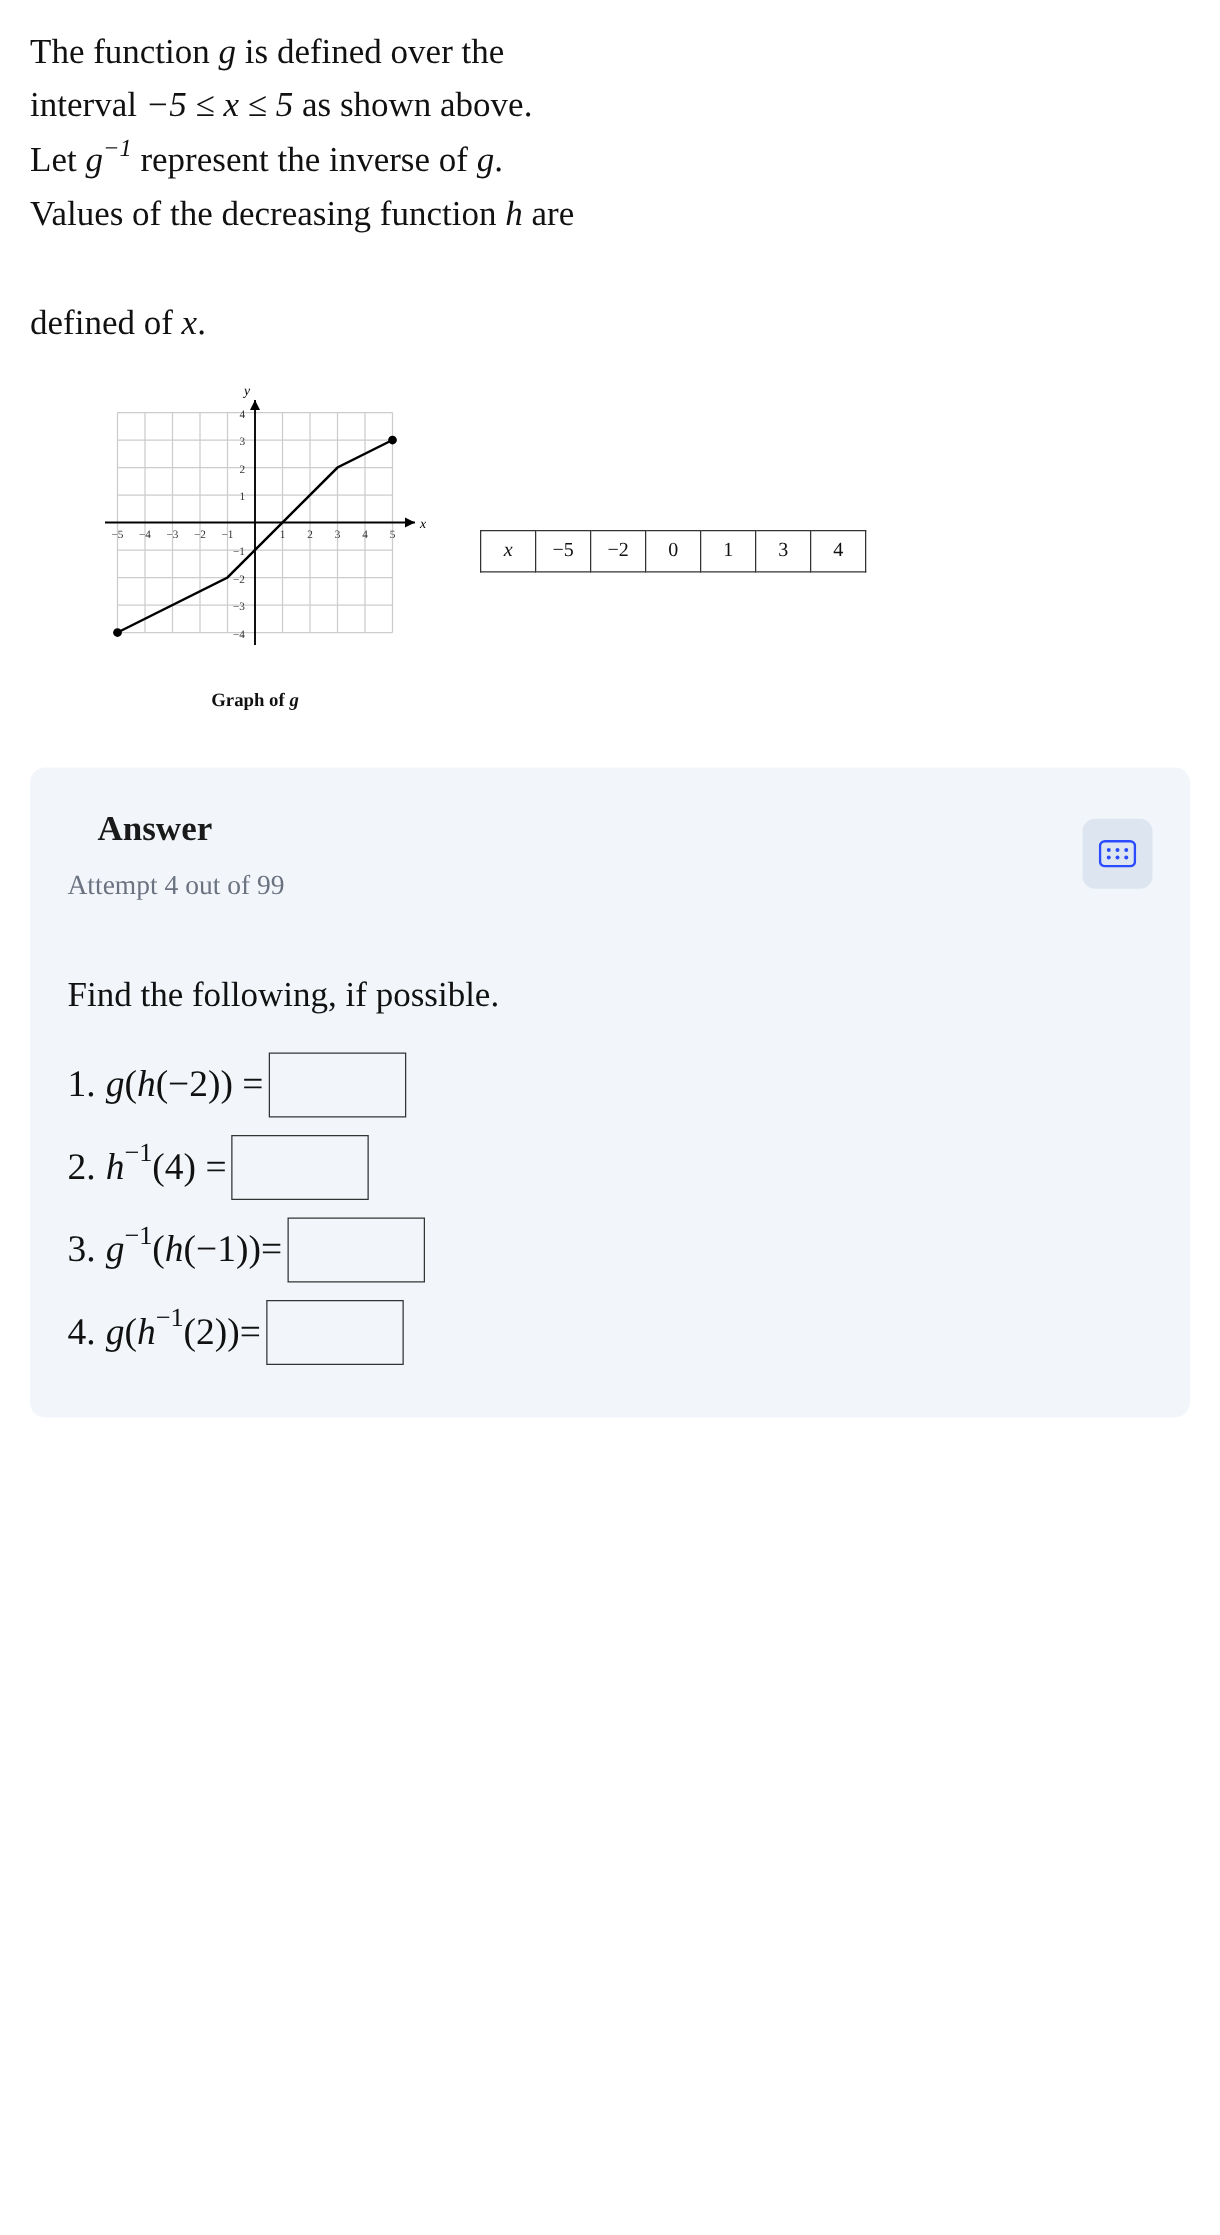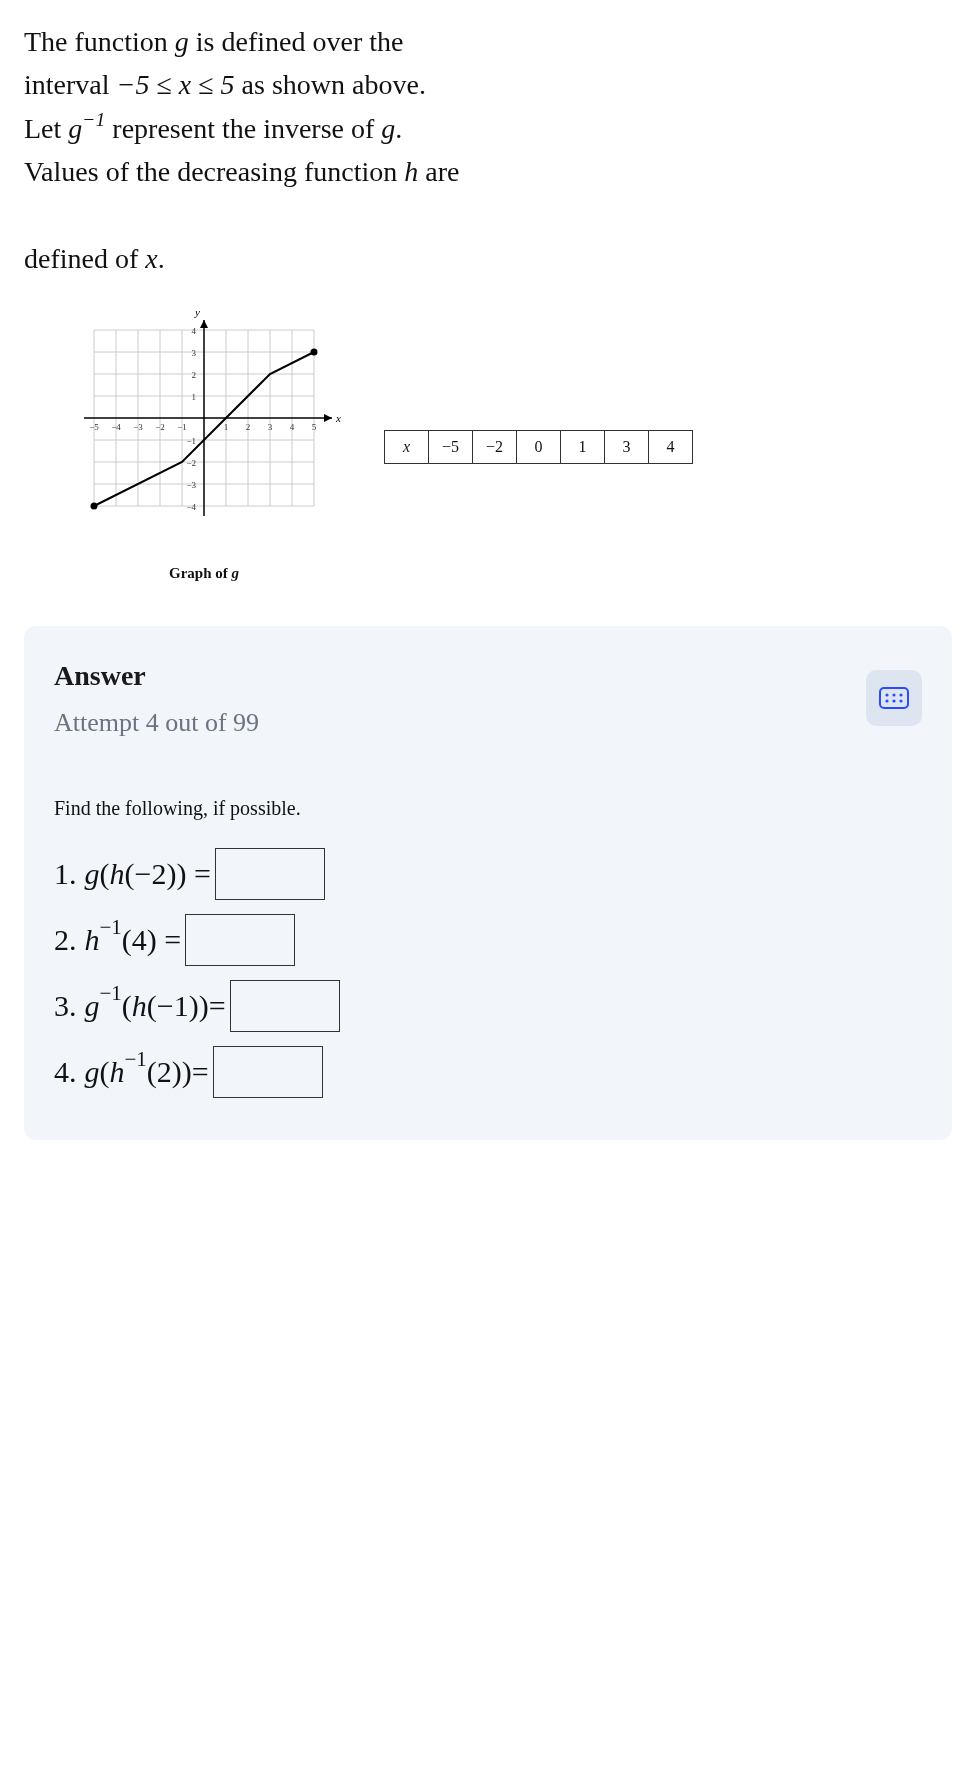--- a/index.html
+++ b/index.html
@@ -17,21 +17,21 @@
   .math-i { font-style: italic; font-family: 'Times New Roman', serif; }
   .sup { font-size: 0.7em; position: relative; top: -0.6em; }
   
   .figures-row {
     display: flex;
     align-items: center;
     gap: 40px;
     margin: 20px 0 40px 40px;
   }
   .graph-box { text-align: center; }
-  .graph-caption { font-size: 15px; font-weight: bold; margin-top: 24px; font-family: 'Times New Roman', serif;}
+  .graph-caption { font-size: 15px; font-weight: bold; margin-top: 12px; font-family: 'Times New Roman', serif;}
   
   svg.graph { display: block; }
   
   table.htable {
     border-collapse: collapse;
     font-family: 'Times New Roman', serif;
     font-size: 16px;
   }
   table.htable td, table.htable th {
     border: 1px solid #333;
@@ -52,40 +52,41 @@
   .answer-header {
     display: flex;
     justify-content: space-between;
     align-items: center;
   }
   .answer-title {
     font-weight: bold;
     font-size: 28px;
     color: #1a1a1a;
     font-family: Georgia, serif;
+    margin-left: 24px;
   }
   .attempt {
     color: #6b7280;
-    font-size: 26px;
+    font-size: 22px;
     margin-top: 6px;
     font-family: Georgia, serif;
   }
   .keypad-btn {
     background: #dde6f0;
     border-radius: 10px;
     width: 56px;
     height: 56px;
     display: flex;
     align-items: center;
     justify-content: center;
     cursor: pointer;
   }
   .keypad-btn svg { display: block; }
 
-  .prompt { margin: 50px 0 24px 0; font-size: 20px; }
+  .prompt { margin: 50px 0 24px 0; font-size: 28px; }
   .qline {
     display: flex;
     align-items: center;
     margin: 14px 0;
     font-size: 30px;
     font-family: 'Times New Roman', serif;
   }
   .qline .num { margin-right: 8px; }
   .qline .expr { display: flex; align-items: center; }
   .answer-box {

